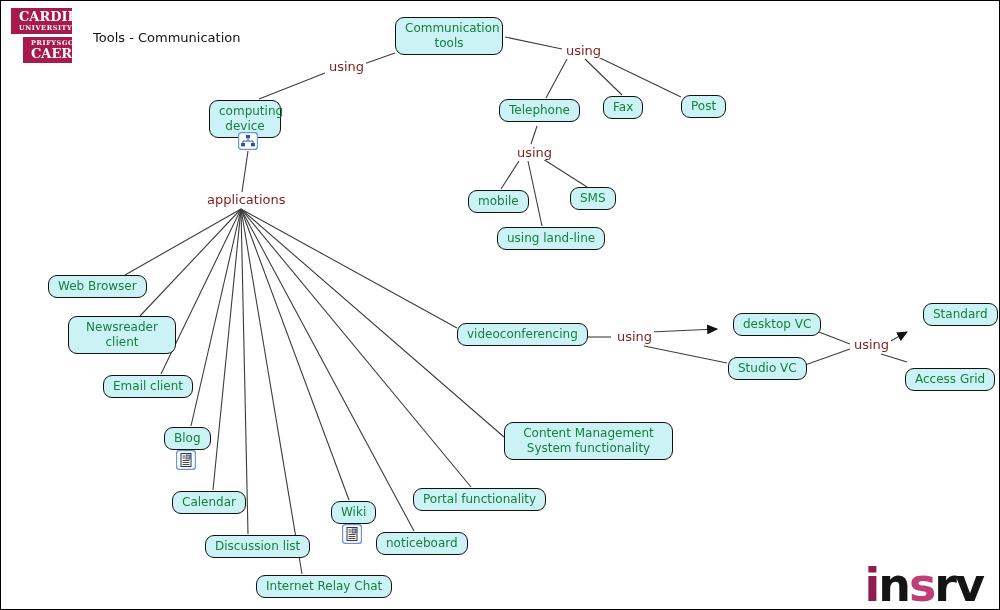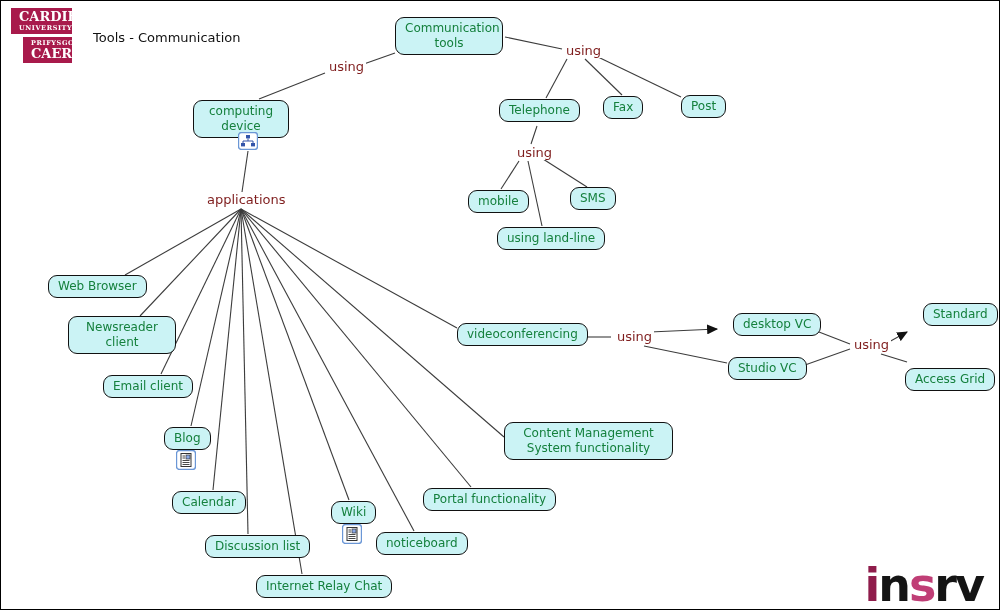--- a/index.html
+++ b/index.html
@@ -90,37 +90,37 @@
       <span class="logo-small">UNIVERSITY</span>
     </div>
     <div class="logo-block">
       <span class="logo-small">PRIFYSGOL</span>
       <span class="logo-big">CAERDYÐ</span>
     </div>
   </div>
   <div id="map-title">Tools - Communication</div>
 
   <div class="node wrap" style="left:394px;top:16px;width:108px">Communication tools</div>
-  <div class="node wrap" style="left:192px;top:99px;width:96px">computing device</div>
+  <div class="node wrap" style="left:208px;top:99px;width:72px">computing device</div>
   <div class="node" style="left:498px;top:98px">Telephone</div>
   <div class="node" style="left:602px;top:95px">Fax</div>
   <div class="node" style="left:680px;top:94px">Post</div>
   <div class="node" style="left:467px;top:189px">mobile</div>
   <div class="node" style="left:569px;top:186px">SMS</div>
   <div class="node" style="left:496px;top:226px">using land-line</div>
   <div class="node" style="left:47px;top:274px">Web Browser</div>
   <div class="node wrap" style="left:67px;top:315px;width:108px">Newsreader client</div>
   <div class="node" style="left:102px;top:374px">Email client</div>
   <div class="node" style="left:163px;top:426px">Blog</div>
   <div class="node" style="left:171px;top:490px">Calendar</div>
   <div class="node" style="left:330px;top:500px">Wiki</div>
   <div class="node" style="left:204px;top:534px">Discussion list</div>
   <div class="node" style="left:255px;top:574px">Internet Relay Chat</div>
   <div class="node" style="left:375px;top:531px">noticeboard</div>
-  <div class="node" style="left:422px;top:487px">Portal functionality</div>
+  <div class="node" style="left:412px;top:487px">Portal functionality</div>
   <div class="node wrap" style="left:503px;top:421px;width:169px">Content Management System functionality</div>
   <div class="node" style="left:456px;top:322px">videoconferencing</div>
   <div class="node" style="left:732px;top:312px">desktop VC</div>
   <div class="node" style="left:727px;top:356px">Studio VC</div>
   <div class="node" style="left:922px;top:302px">Standard</div>
   <div class="node" style="left:904px;top:367px">Access Grid</div>
 
   <div class="link-label" style="left:326px;top:59px">using</div>
   <div class="link-label" style="left:563px;top:43px">using</div>
   <div class="link-label" style="left:514px;top:145px">using</div>

